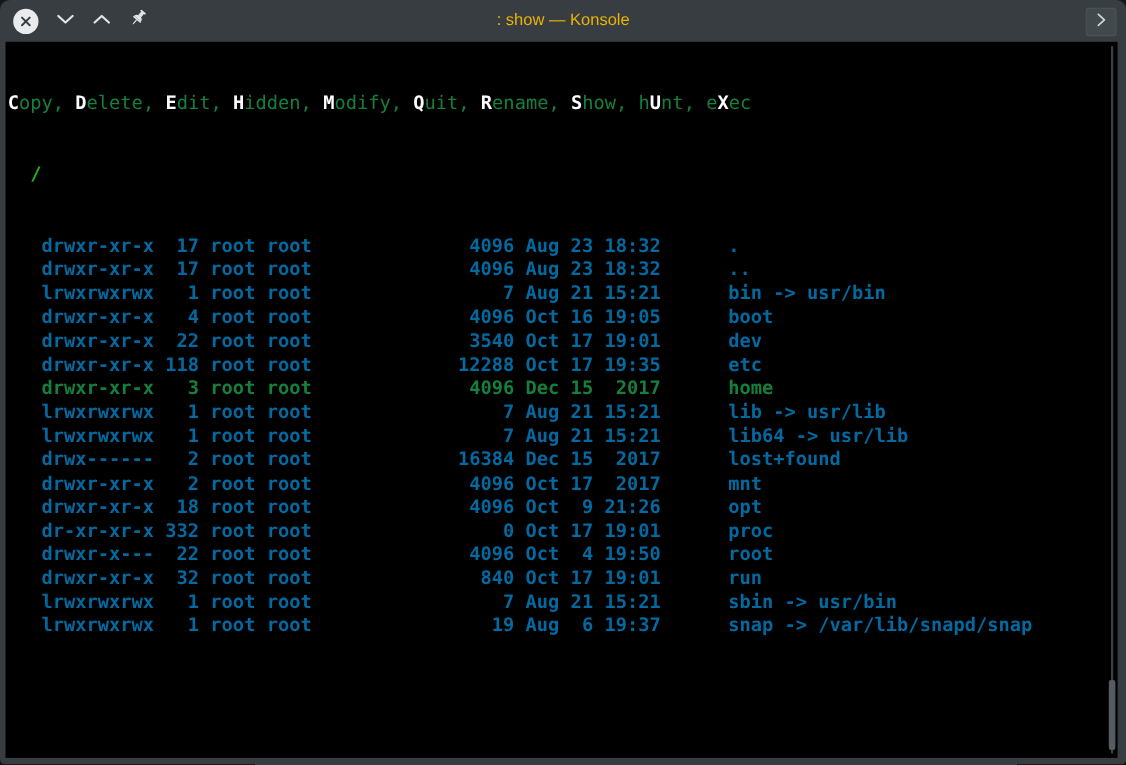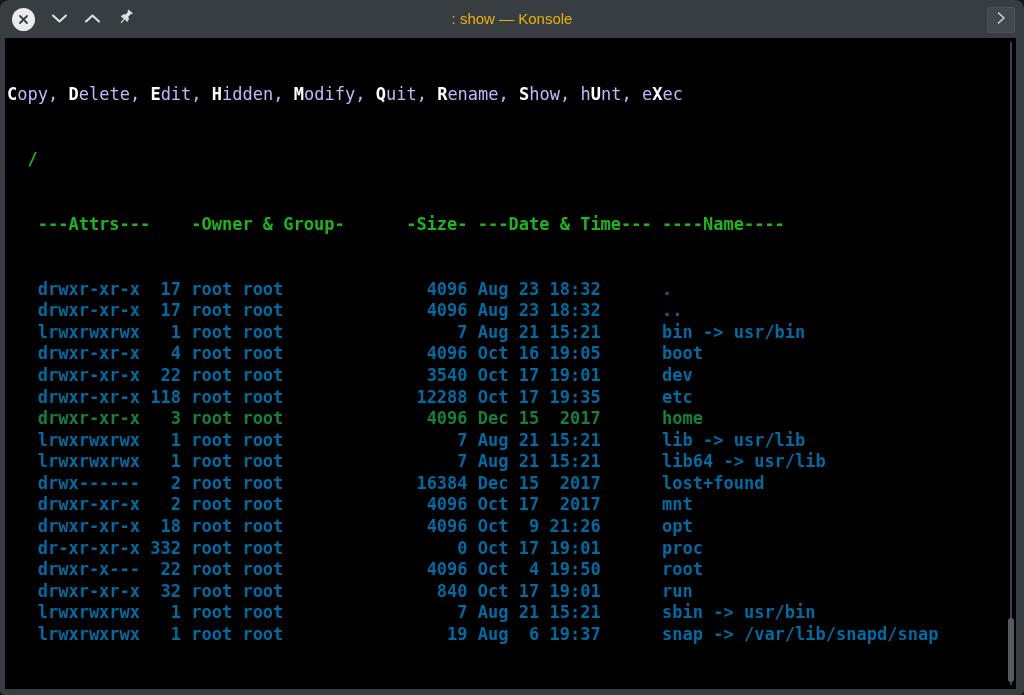--- a/index.html
+++ b/index.html
@@ -16,21 +16,21 @@
   .tb-right{position:absolute;right:9px;top:7px;}
   .expand-btn{width:26px;height:24px;background:#42494c;border:1px solid #4c5457;
     border-radius:3px;display:flex;align-items:center;justify-content:center;}
   
   .terminal{position:absolute;left:5px;top:38px;right:8px;bottom:6px;background:#000;}
   .screen{position:absolute;inset:0;padding:3px 0 0 2px;overflow:hidden;
     font-family:"DejaVu Sans Mono",monospace;font-size:17px;line-height:21.6px;
     white-space:pre;color:#bfc3c4;}
   .line{height:21.6px;}
   .b{color:#ffffff;font-weight:bold;}
-  .dim{color:#c4b5fd;}
+  .dim{color:#15803d;}
   .green{color:#1fb31f;font-weight:bold;}
   .cyan{color:#0369a1;font-weight:bold;}
   .sel{color:#15803d;font-weight:bold;}
   .menu-item,.fkey-item{display:inline;}
   
   .scroll-track{position:absolute;top:4px;bottom:4px;right:4px;width:2px;background:#3a4043;}
   .scroll-thumb{position:absolute;right:2px;width:6px;top:580px;height:64px;
     background:#555b5f;border-radius:3px;}
 </style>
 </head>
@@ -84,21 +84,20 @@
           </svg>
         </span>
       </div>
     </div>
   </div>
 
   <div class="terminal">
     <div class="screen">
       <div class="line" id="menu-line"><span class="menu-item"><span class="b">C</span><span class="dim">opy</span></span><span class="dim">, </span><span class="menu-item"><span class="b">D</span><span class="dim">elete</span></span><span class="dim">, </span><span class="menu-item"><span class="b">E</span><span class="dim">dit</span></span><span class="dim">, </span><span class="menu-item"><span class="b">H</span><span class="dim">idden</span></span><span class="dim">, </span><span class="menu-item"><span class="b">M</span><span class="dim">odify</span></span><span class="dim">, </span><span class="menu-item"><span class="b">Q</span><span class="dim">uit</span></span><span class="dim">, </span><span class="menu-item"><span class="b">R</span><span class="dim">ename</span></span><span class="dim">, </span><span class="menu-item"><span class="b">S</span><span class="dim">how</span></span><span class="dim">, </span><span class="menu-item"><span class="dim">h</span><span class="b">U</span><span class="dim">nt</span></span><span class="dim">, </span><span class="menu-item"><span class="dim">e</span><span class="b">X</span><span class="dim">ec</span></span></div>
       <div class="line green">  /</div>
-      <div class="line green">   ---Attrs---    -Owner &amp; Group-      -Size- ---Date &amp; Time--- ----Name----</div>
       <div id="file-list"><div class="line cyan">   drwxr-xr-x  17 root root              4096 Aug 23 18:32      .</div><div class="line cyan">   drwxr-xr-x  17 root root              4096 Aug 23 18:32      ..</div><div class="line cyan">   lrwxrwxrwx   1 root root                 7 Aug 21 15:21      bin -&gt; usr/bin</div><div class="line cyan">   drwxr-xr-x   4 root root              4096 Oct 16 19:05      boot</div><div class="line cyan">   drwxr-xr-x  22 root root              3540 Oct 17 19:01      dev</div><div class="line cyan">   drwxr-xr-x 118 root root             12288 Oct 17 19:35      etc</div><div class="line sel">   drwxr-xr-x   3 root root              4096 Dec 15  2017      home</div><div class="line cyan">   lrwxrwxrwx   1 root root                 7 Aug 21 15:21      lib -&gt; usr/lib</div><div class="line cyan">   lrwxrwxrwx   1 root root                 7 Aug 21 15:21      lib64 -&gt; usr/lib</div><div class="line cyan">   drwx------   2 root root             16384 Dec 15  2017      lost+found</div><div class="line cyan">   drwxr-xr-x   2 root root              4096 Oct 17  2017      mnt</div><div class="line cyan">   drwxr-xr-x  18 root root              4096 Oct  9 21:26      opt</div><div class="line cyan">   dr-xr-xr-x 332 root root                 0 Oct 17 19:01      proc</div><div class="line cyan">   drwxr-x---  22 root root              4096 Oct  4 19:50      root</div><div class="line cyan">   drwxr-xr-x  32 root root               840 Oct 17 19:01      run</div><div class="line cyan">   lrwxrwxrwx   1 root root                 7 Aug 21 15:21      sbin -&gt; usr/bin</div><div class="line cyan">   lrwxrwxrwx   1 root root                19 Aug  6 19:37      snap -&gt; /var/lib/snapd/snap</div></div>
       
       
     </div>
     <div class="scroll-track"></div>
     <div class="scroll-thumb"></div>
   </div>
 
 </div>
 

